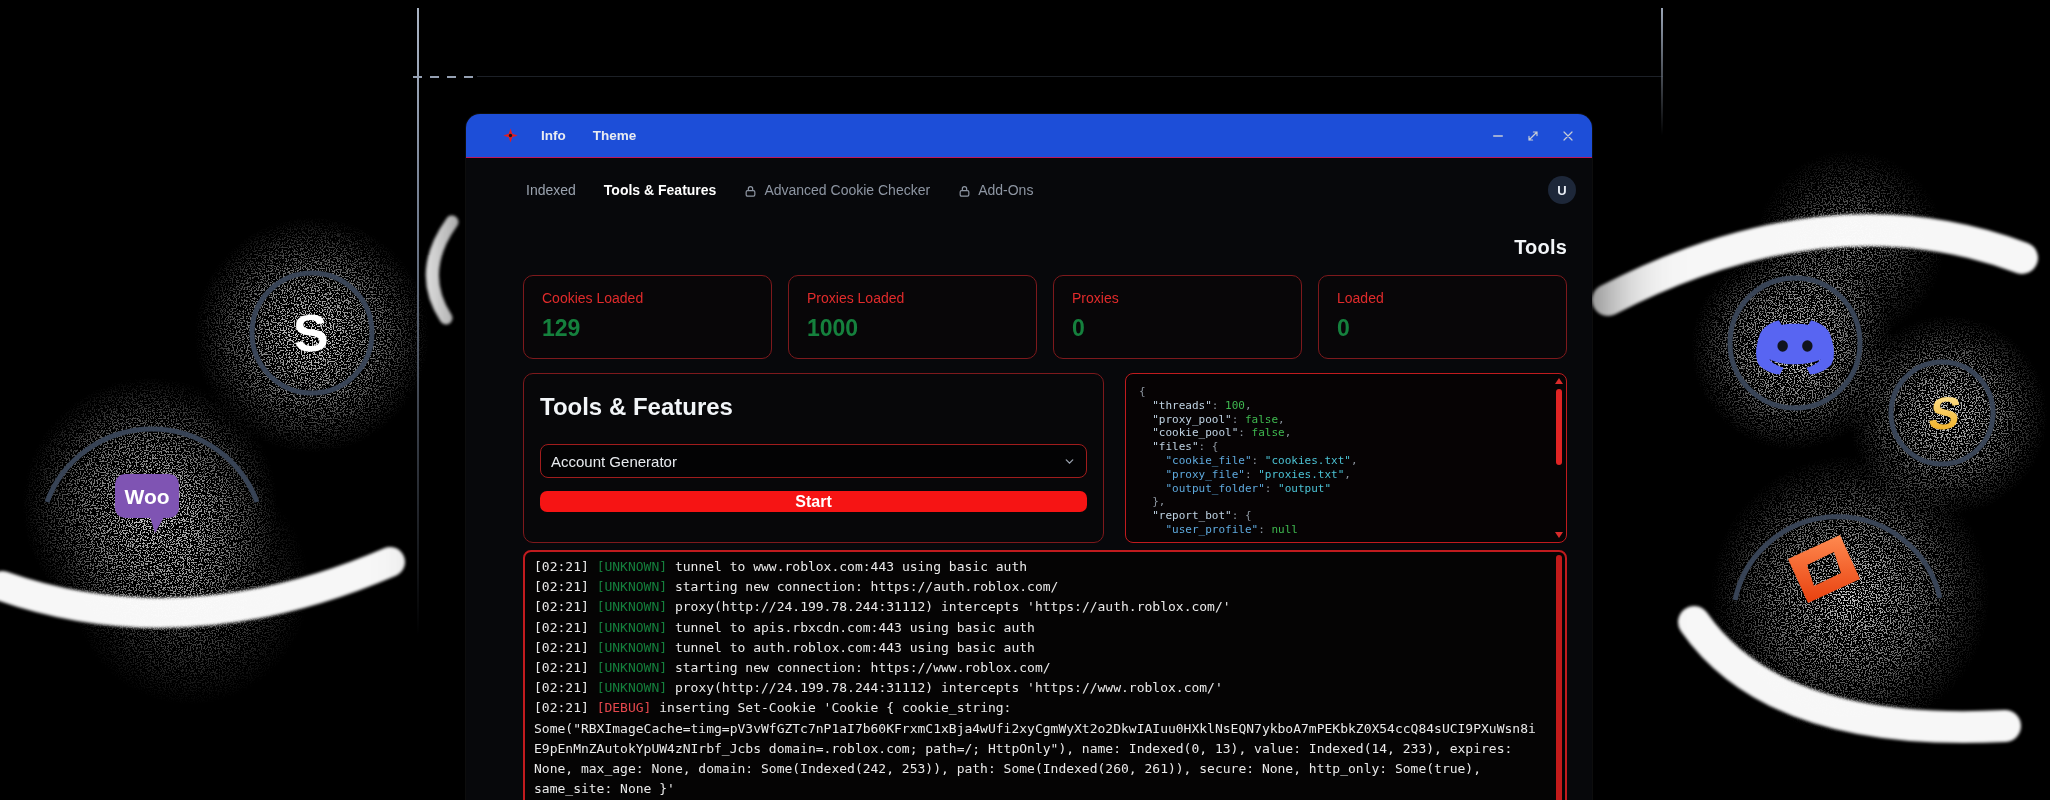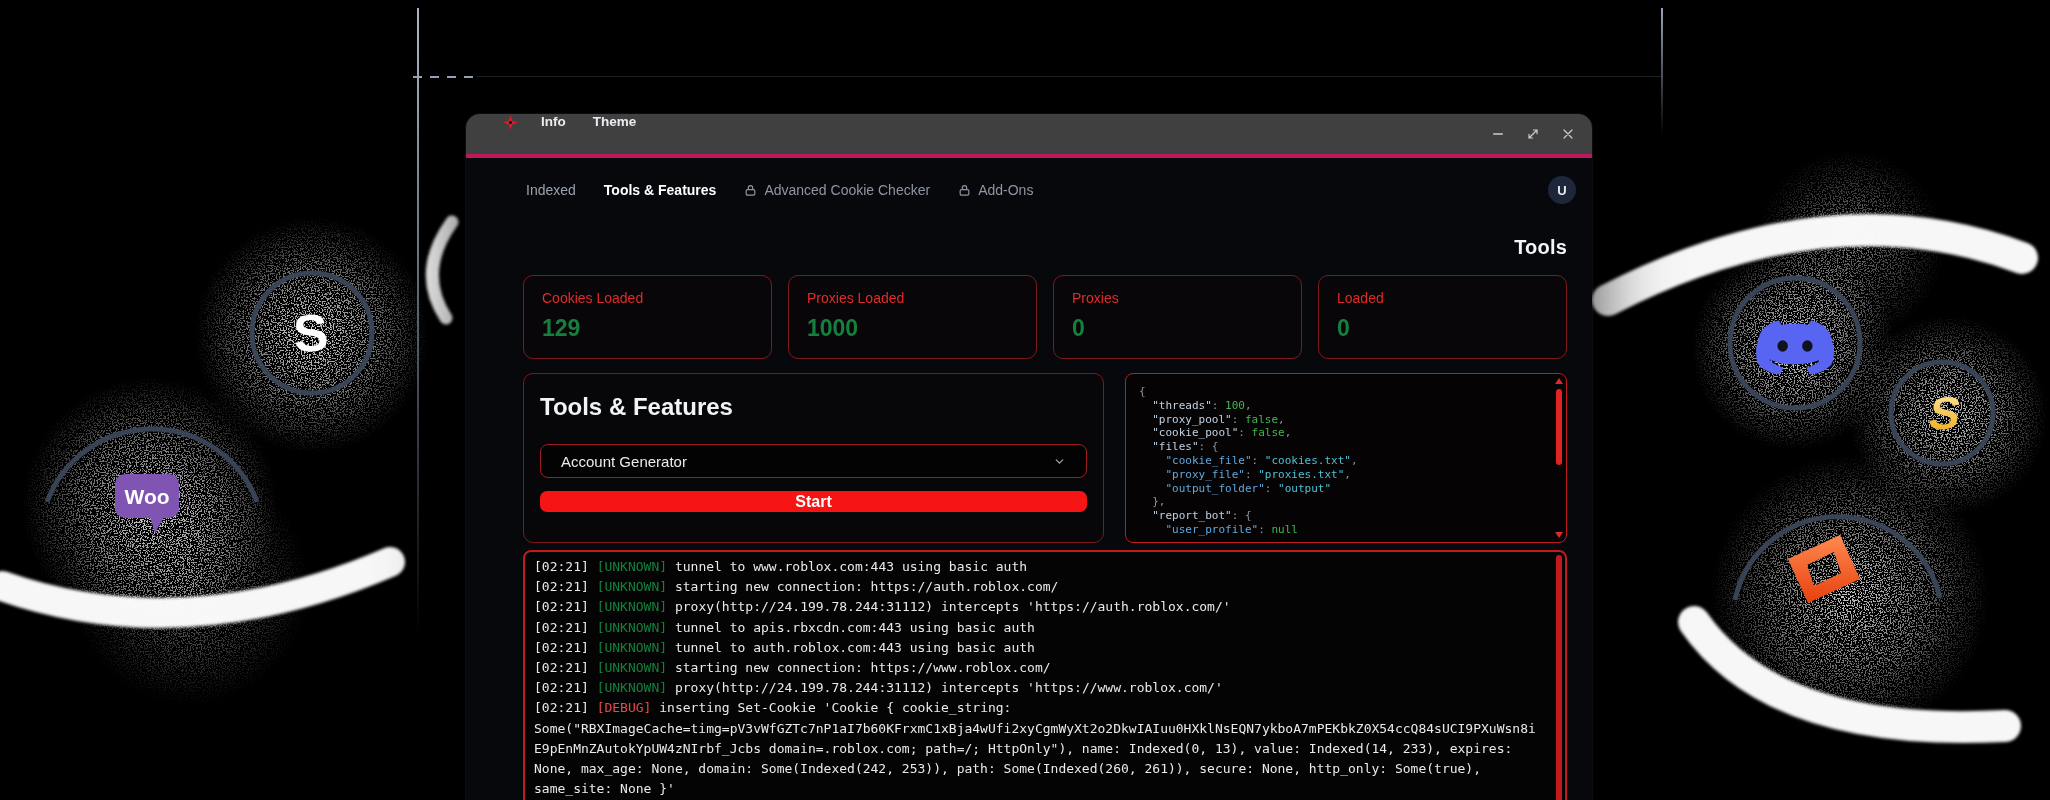--- a/index.html
+++ b/index.html
@@ -17,49 +17,49 @@
   .hline-dashes{position:absolute;left:413px;top:76px;width:62px;height:2px;z-index:1;
     background:repeating-linear-gradient(90deg,#97a2b4 0 9px,transparent 9px 17px);}
   .hline-solid{position:absolute;left:477px;top:76px;width:1186px;height:1px;z-index:1;
     background:rgba(96,110,134,.30);}
 
   
   .window{position:absolute;left:466px;top:114px;width:1126px;height:686px;z-index:3;
     background:#07080b;border-radius:14px 14px 0 0;overflow:hidden;
     box-shadow:0 0 0 1px rgba(255,255,255,.05),0 30px 80px rgba(0,0,0,.75);}
 
-  .titlebar{height:44px;background:#404040;border-bottom:4px solid #be185d;
-    display:flex;padding:0 16px 0 36px;box-sizing:border-box;}
+  .titlebar{height:44px;background:#1d4ed8;border-bottom:1px solid #be185d;
+    display:flex;align-items:center;padding:0 16px 0 36px;box-sizing:border-box;}
   .app-logo{width:17px;height:17px;margin-right:22px;flex:none;}
   .menu-item{font-size:13.5px;font-weight:600;color:#e9ecf1;margin-right:27px;cursor:default;}
   .controls{margin-left:auto;display:flex;gap:19px;align-items:center;color:#c7cdd6;}
   .ctl{width:16px;height:16px;display:block;}
 
   .tabbar{height:64px;display:flex;align-items:center;gap:28px;padding:0 16px 0 60px;box-sizing:border-box;}
   .tab{font-size:14px;color:#9aa2ae;display:flex;align-items:center;gap:7px;cursor:default;white-space:nowrap;}
   .tab.active{color:#ffffff;font-weight:700;}
-  .tab.locked{color:#8e96a3;}
+  .tab.locked{color:#8e96a3;align-items:flex-end;}
   .avatar{margin-left:auto;width:28px;height:28px;border-radius:50%;background:#1d2739;
     color:#e8edf5;font-size:13px;font-weight:700;display:flex;align-items:center;justify-content:center;}
 
   .content{padding:14px 25px 0 57px;}
   .page-title{font-size:20px;font-weight:700;color:#f2f5f8;letter-spacing:.2px;text-align:right;}
 
   .stats{display:flex;gap:16px;margin-top:16px;border-radius:16px;}
   .card{flex:1;height:84px;border:1px solid #7d191c;border-radius:10px;background:rgba(12,3,3,.35);
     padding:14px 18px;box-sizing:border-box;}
   .card .lbl{font-size:14px;color:#e02b2b;}
   .card .val{font-size:23px;font-weight:800;color:#15803d;margin-top:9px;}
 
   .panels{display:flex;gap:21px;margin-top:14px;height:170px;}
   .tools-panel{width:581px;flex:none;border:1px solid #7d191c;border-radius:10px;
     box-sizing:border-box;padding:19px 16px 0;background:rgba(12,3,3,.2);}
   .tools-panel h2{margin:0;font-size:24px;font-weight:700;color:#f2f5f8;}
   .select{margin-top:23px;height:34px;border:1px solid #a01c1c;border-radius:8px;background:#030304;
-    display:flex;align-items:center;justify-content:space-between;padding:0 20px;box-sizing:border-box;
+    display:flex;align-items:center;justify-content:space-between;padding:0 10px;box-sizing:border-box;
     font-size:15px;color:#e8ebef;cursor:default;gap:44px;}
   .start{margin-top:13px;height:21px;background:#f61414;border-radius:7px;border:none;width:100%;
     color:#fff;font-weight:700;font-size:16px;font-family:inherit;display:flex;align-items:center;justify-content:center;cursor:pointer;}
 
   .config-panel{flex:1;border:1.5px solid #c01b1e;border-radius:8px;position:relative;overflow:hidden;
     box-sizing:border-box;background:#060304;}
   .config-code{font:11px/13.8px "DejaVu Sans Mono",monospace;color:#8b949e;white-space:pre;
     padding:11px 22px 0 13px;}
   .ck1{color:#bfd3e3;} .ck2{color:#5ea9dd;} .cs{color:#4cc3d5;} .cn,.cb{color:#3fb950;}
   .cfg-sb{position:absolute;right:2px;top:2px;bottom:2px;width:10px;}

